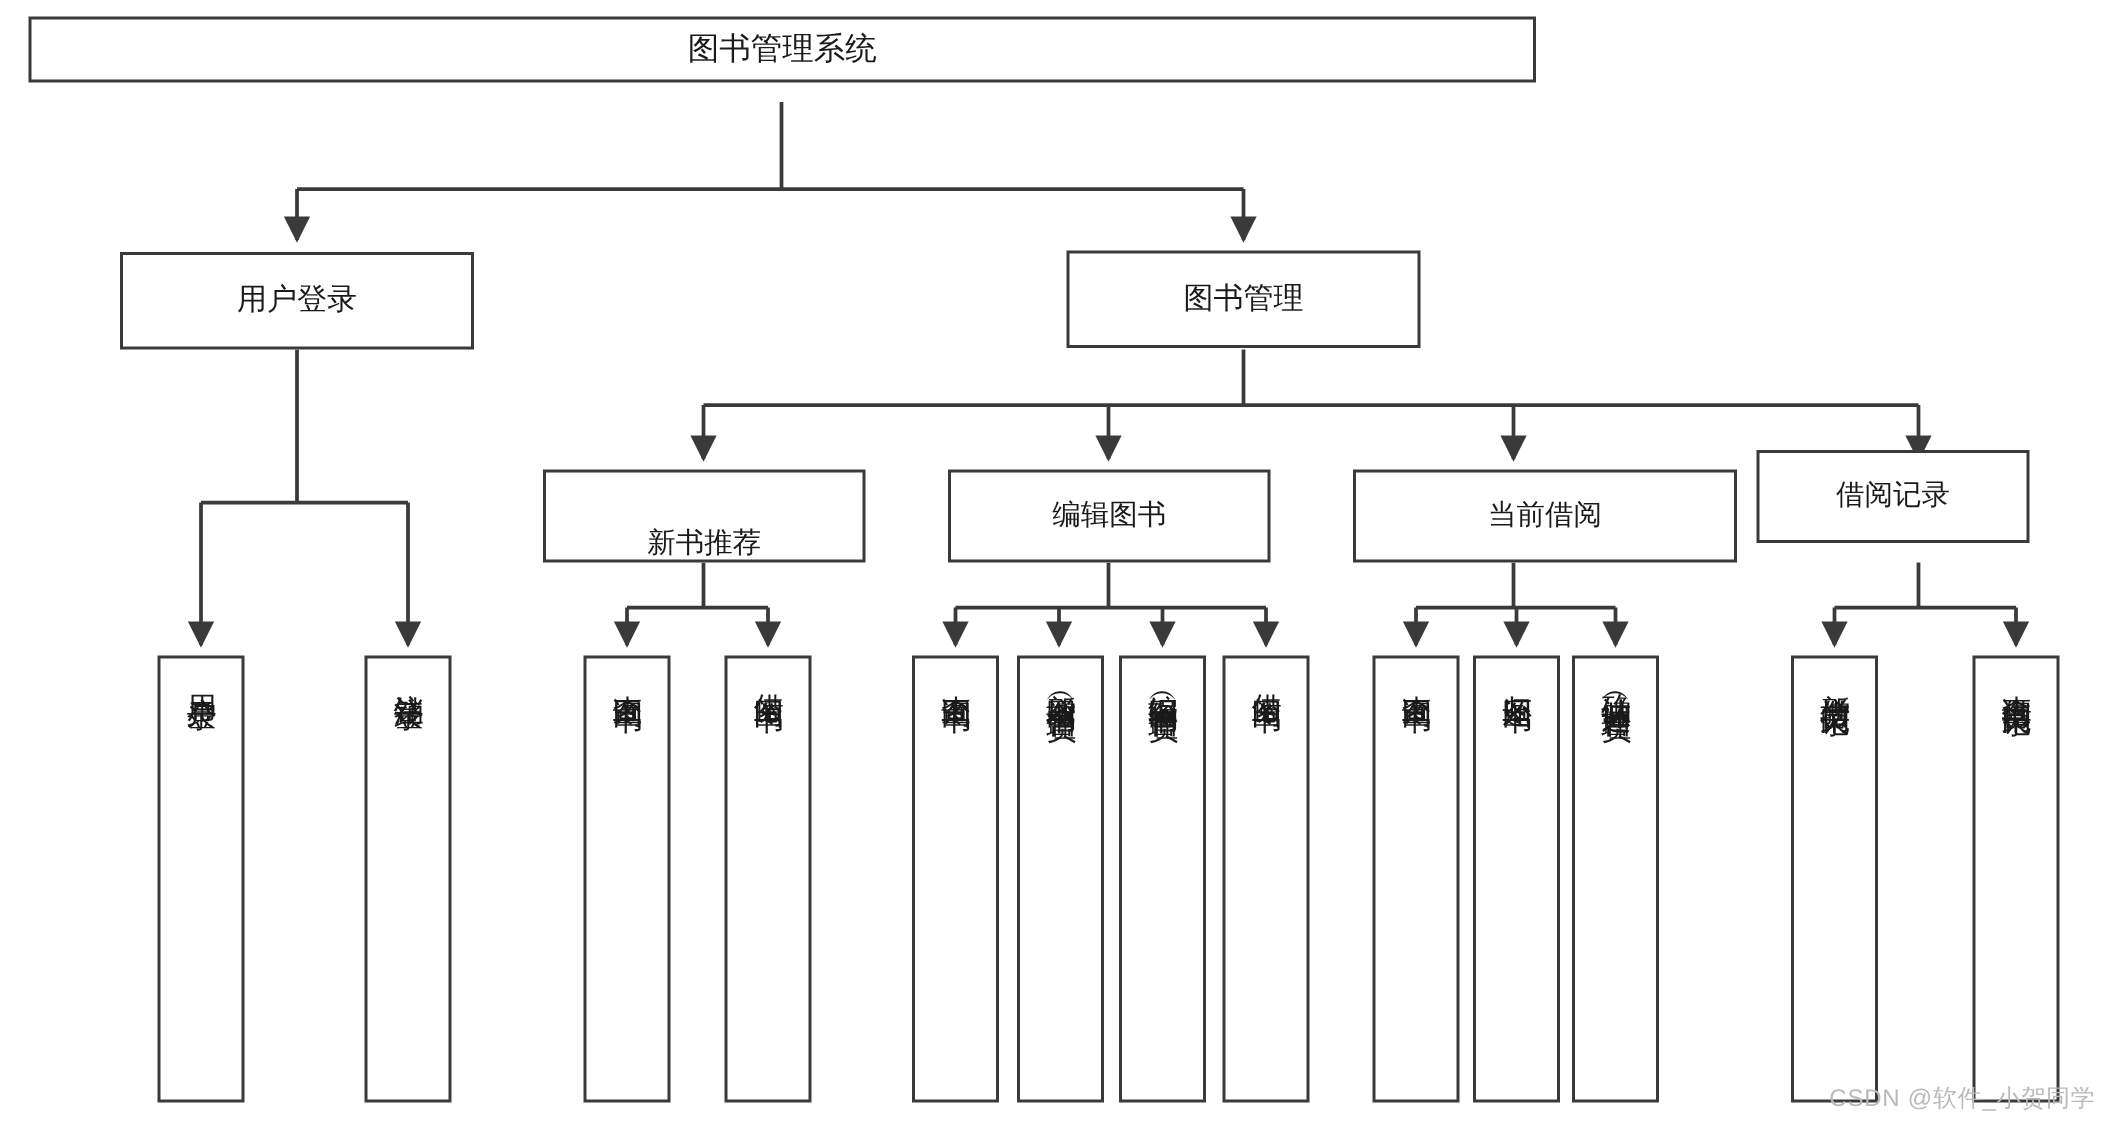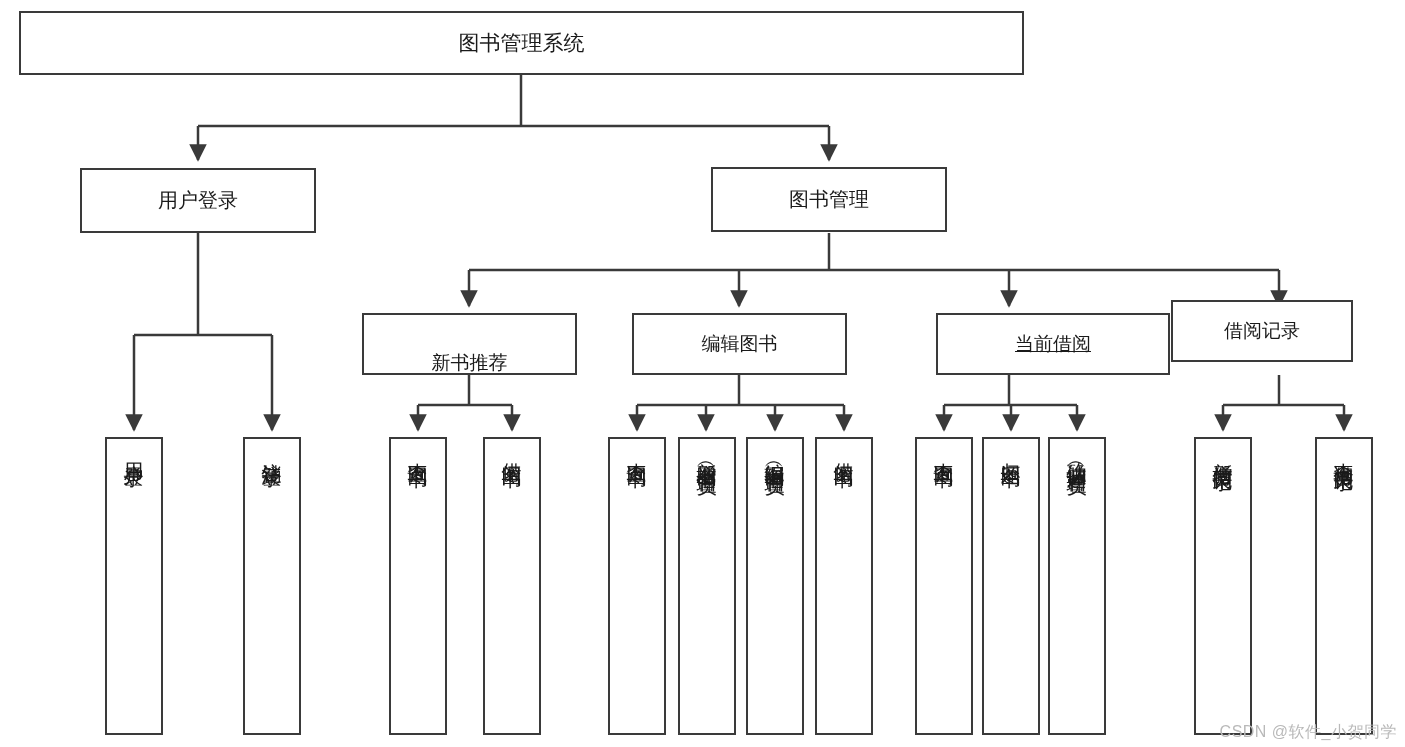--- a/index.html
+++ b/index.html
@@ -121,38 +121,38 @@
       <path d="M 1011 405 L 1011 430" marker-end="url(#arrow)"></path>
       <path d="M 1077 405 L 1077 430" marker-end="url(#arrow)"></path>
 
       <path d="M 1279 375 L 1279 405"></path>
       <path d="M 1223 405 L 1344 405"></path>
       <path d="M 1223 405 L 1223 430" marker-end="url(#arrow)"></path>
       <path d="M 1344 405 L 1344 430" marker-end="url(#arrow)"></path>
     </g>
   </svg>
 
-  <div class="node level-0" style="left:19px; top:11px; width:1005px; height:64px;">
+  <div class="node level-0" style="left:19px; top:11px; width:1005px; height:44px;">
     <span>图书管理系统</span>
   </div>
 
   <div class="node level-1" style="left:80px; top:168px; width:236px; height:65px;">
     <span>用户登录</span>
   </div>
   <div class="node level-1" style="left:711px; top:167px; width:236px; height:65px;">
     <span>图书管理</span>
   </div>
 
   <div class="node level-2" style="left:362px; top:313px; width:215px; height:62px;align-items:flex-end;">
     <span>新书推荐</span>
   </div>
   <div class="node level-2" style="left:632px; top:313px; width:215px; height:62px;">
     <span>编辑图书</span>
   </div>
-  <div class="node level-2" style="left:936px; top:313px; width:234px; height:62px;text-decoration:underline;">
+  <div class="node level-2" style="left:902px; top:313px; width:256px; height:62px;">
     <span>当前借阅</span>
   </div>
   <div class="node level-2" style="left:1171px; top:300px; width:182px; height:62px;">
     <span>借阅记录</span>
   </div>
 
   <div class="node leaf" style="left:105px; top:437px; width:58px; height:298px;">
     <span class="vlabel">用户登录</span>
   </div>
   <div class="node leaf" style="left:243px; top:437px; width:58px; height:298px;">

